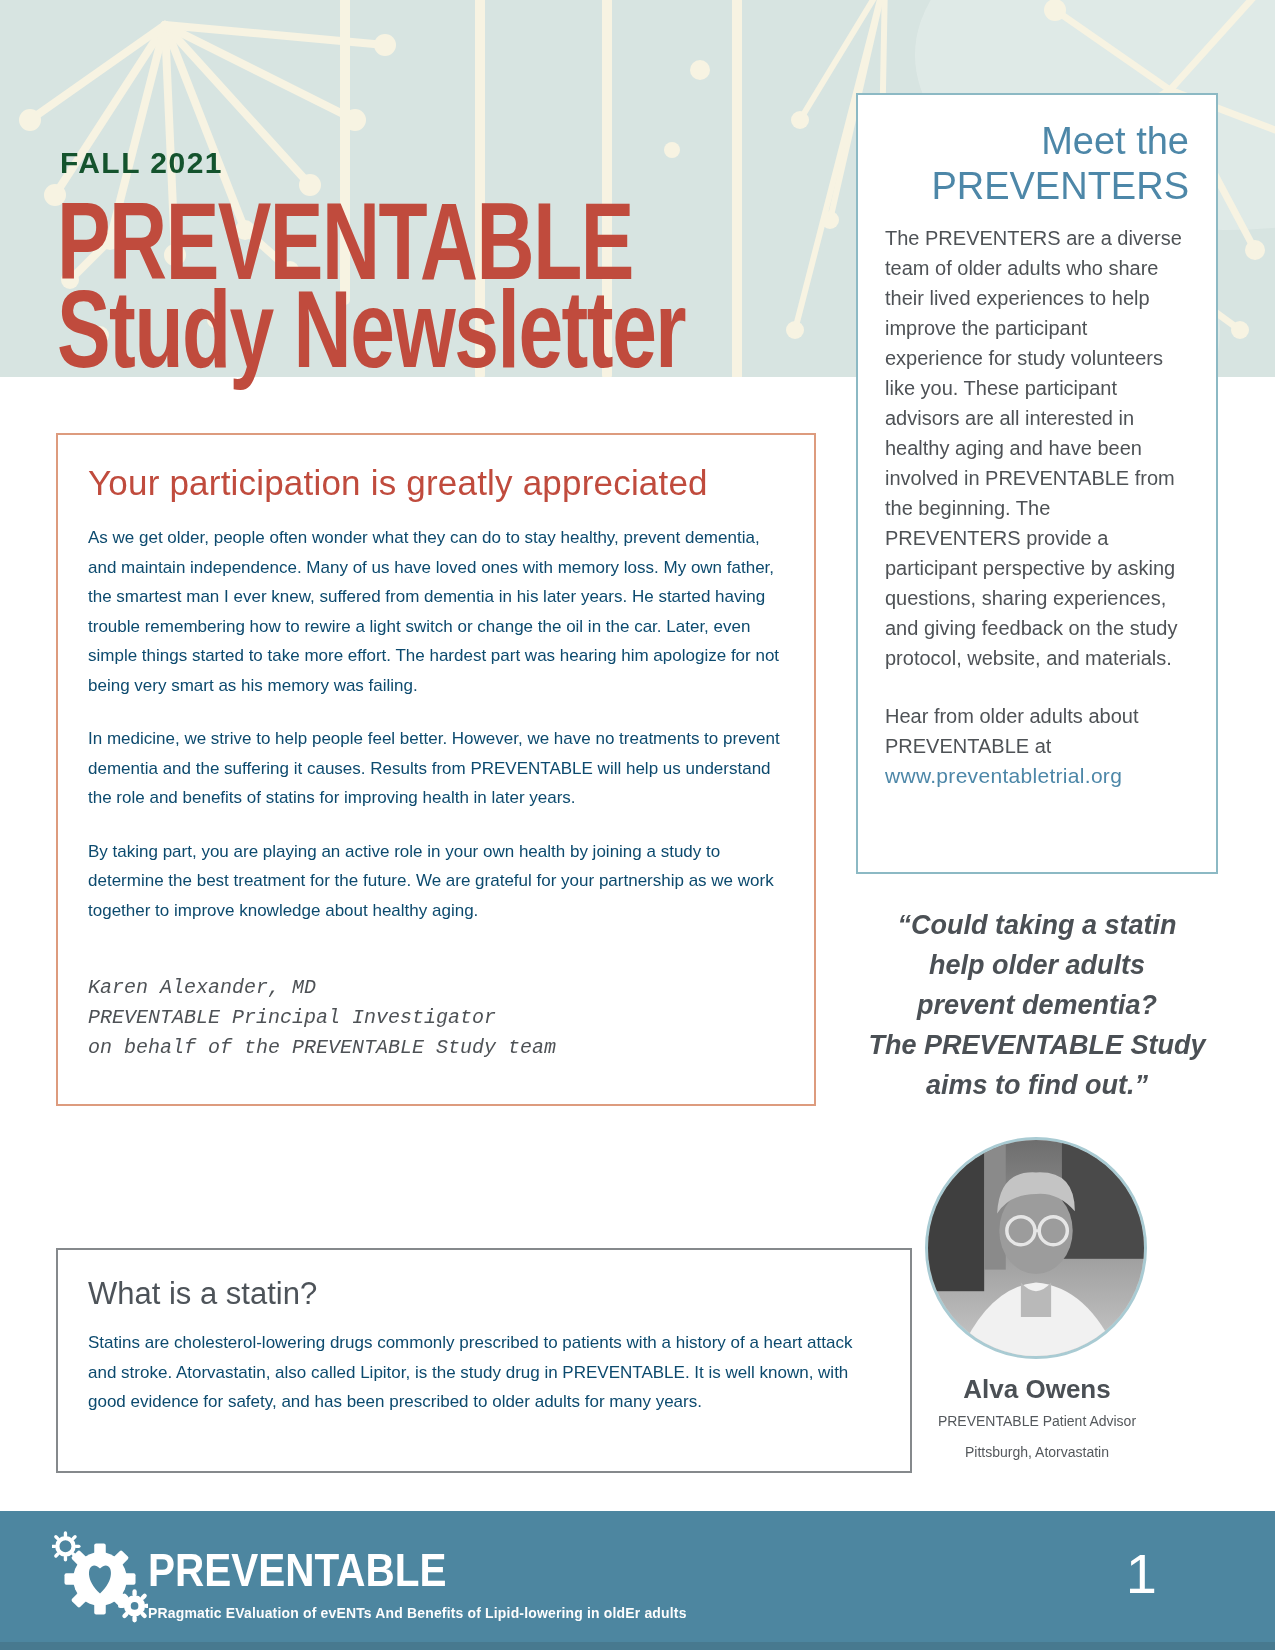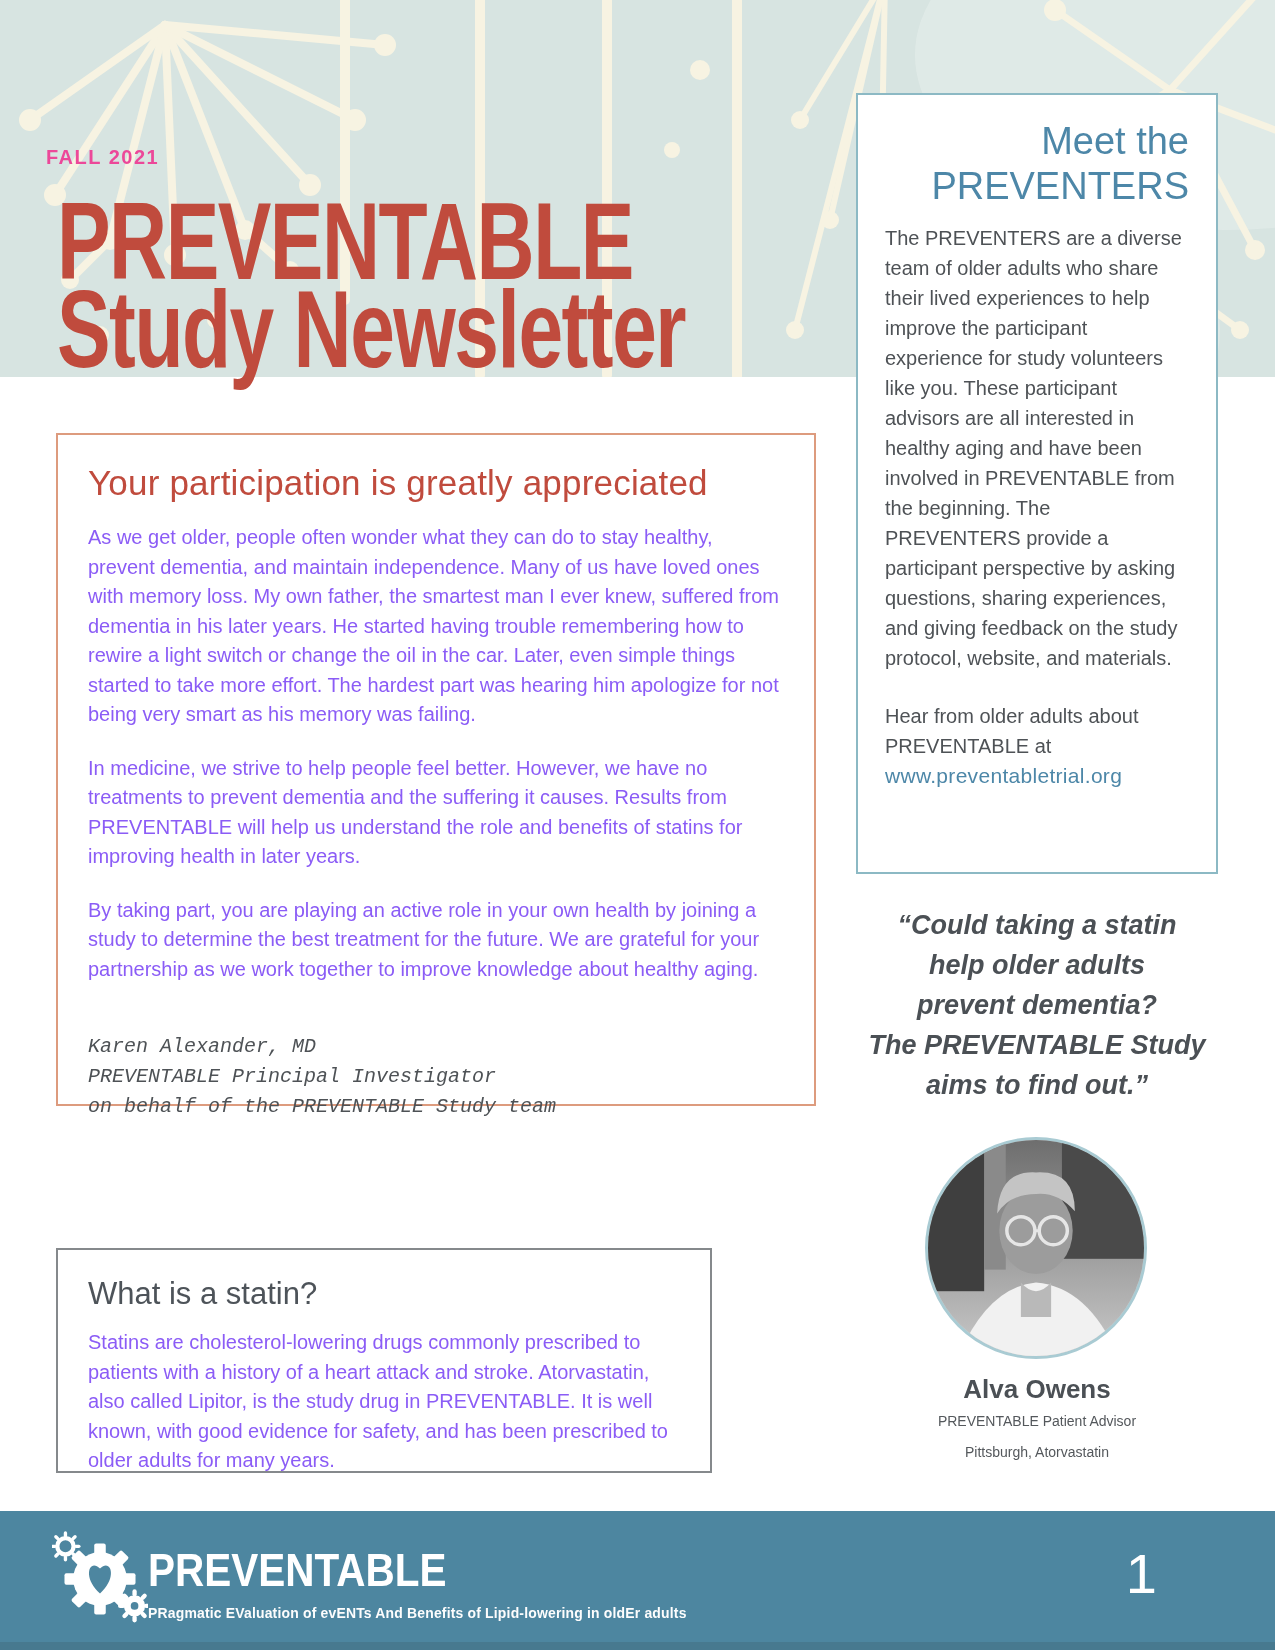--- a/index.html
+++ b/index.html
@@ -9,42 +9,42 @@
     margin:0 auto; background:#ffffff; overflow:hidden;
     font-family:"Liberation Sans", sans-serif; color:#4e5256;
   }
   
   .header-band {
     position:absolute; left:0; top:0; width:1275px; height:377px;
     background:#d7e4e1; overflow:hidden;
   }
   .header-band svg { position:absolute; left:0; top:0; }
   .issue {
-    position:absolute; left:46px; top:146px;
-    font-size:20px; font-weight:700; letter-spacing:1.5px; color:#ec4899; z-index:3;
+    position:absolute; left:60px; top:146px;
+    font-size:30px; font-weight:700; letter-spacing:1.5px; color:#14532d; z-index:3;
   }
   .main-title-line {
     position:absolute; left:57px; z-index:3;
     font-size:110px; line-height:1; font-weight:700; color:#c04b3d;
     white-space:nowrap; transform:scaleX(0.73); transform-origin:left center;
     letter-spacing:-2px;
   }
   .title-line1 { top:186px; }
   .title-line2 { top:274px; }
   
   .article-box {
     position:absolute; left:56px; top:433px; width:760px; height:673px;
     background:#fff; border:2px solid #dd9b7e; padding:28px 30px 0 30px; z-index:2;
   }
   .article-title { font-size:35px; font-weight:400; color:#c04b3d; margin-bottom:20px; letter-spacing:0.2px; }
-  .article-box p, .statin-box p { font-size:20px; line-height:29.5px; color:#8b5cf6; margin-bottom:24px; }
+  .article-box p, .statin-box p { font-size:17px; line-height:29.5px; color:#0c4a6e; margin-bottom:24px; }
   .signature { margin-top:48px; font-style:italic; font-size:20px; line-height:30px; color:#4e5256;font-family:Liberation Mono, monospace; }
   
   .statin-box {
-    position:absolute; left:56px; top:1248px; width:656px; height:225px;
+    position:absolute; left:56px; top:1248px; width:856px; height:225px;
     background:#fff; border:2px solid #85898c; padding:26px 30px 0 30px; z-index:2;
   }
   .statin-title { font-size:31px; font-weight:400; color:#4d5359; margin-bottom:16px; }
   .statin-box p { margin-bottom:0; }
   
   .sidebar-box {
     position:absolute; left:856px; top:93px; width:362px; height:781px;
     background:#fff; border:2px solid #8cb9c4; padding:24px 27px 0 27px; z-index:4;
   }
   .sidebar-title { font-size:38px; line-height:45px; font-weight:400; color:#4d87a8; margin-bottom:14px;text-align:right; }

